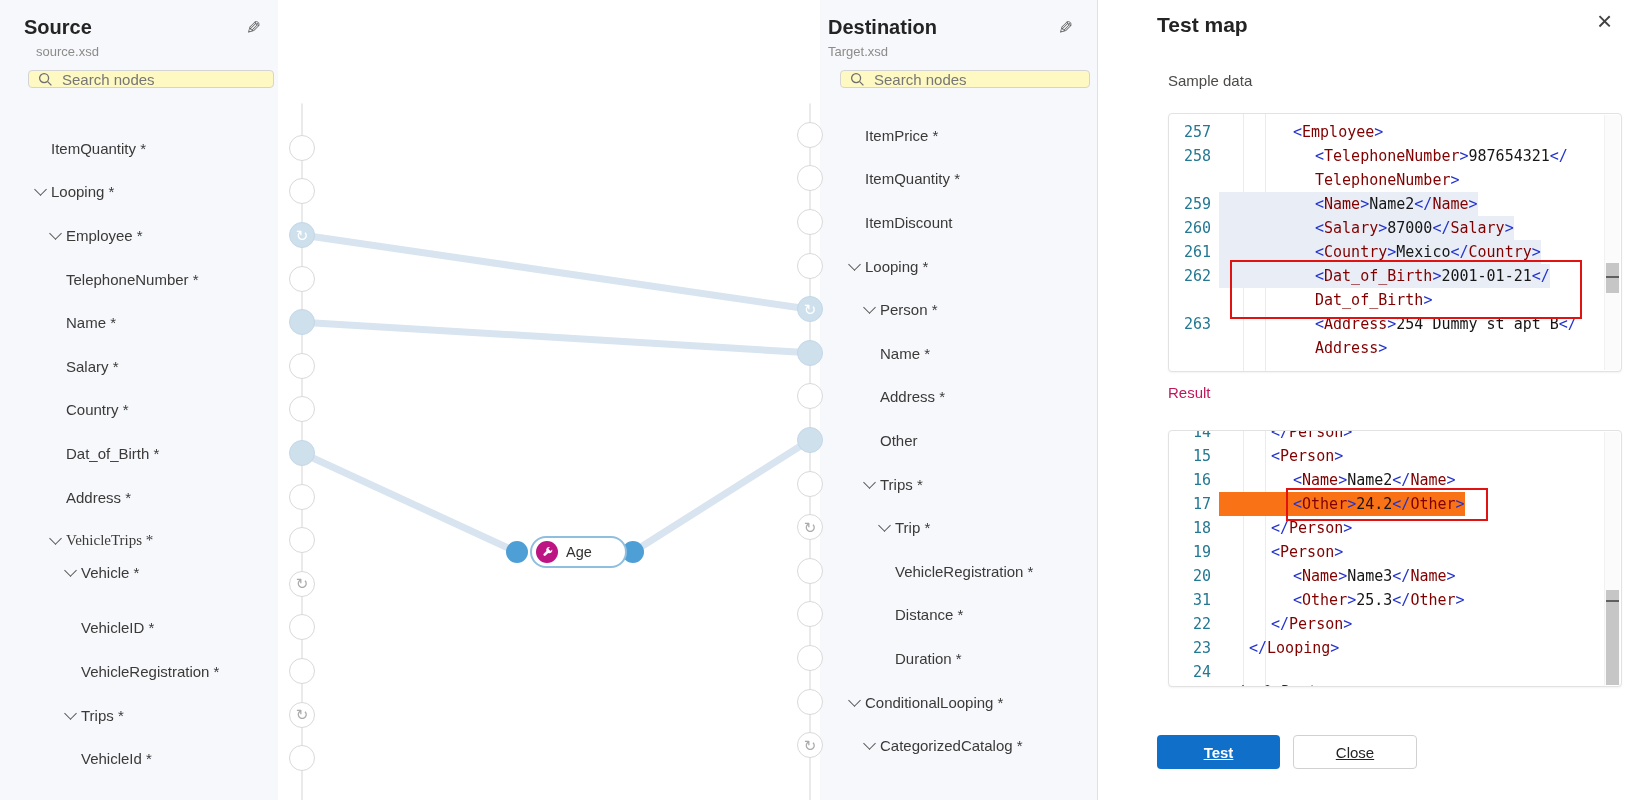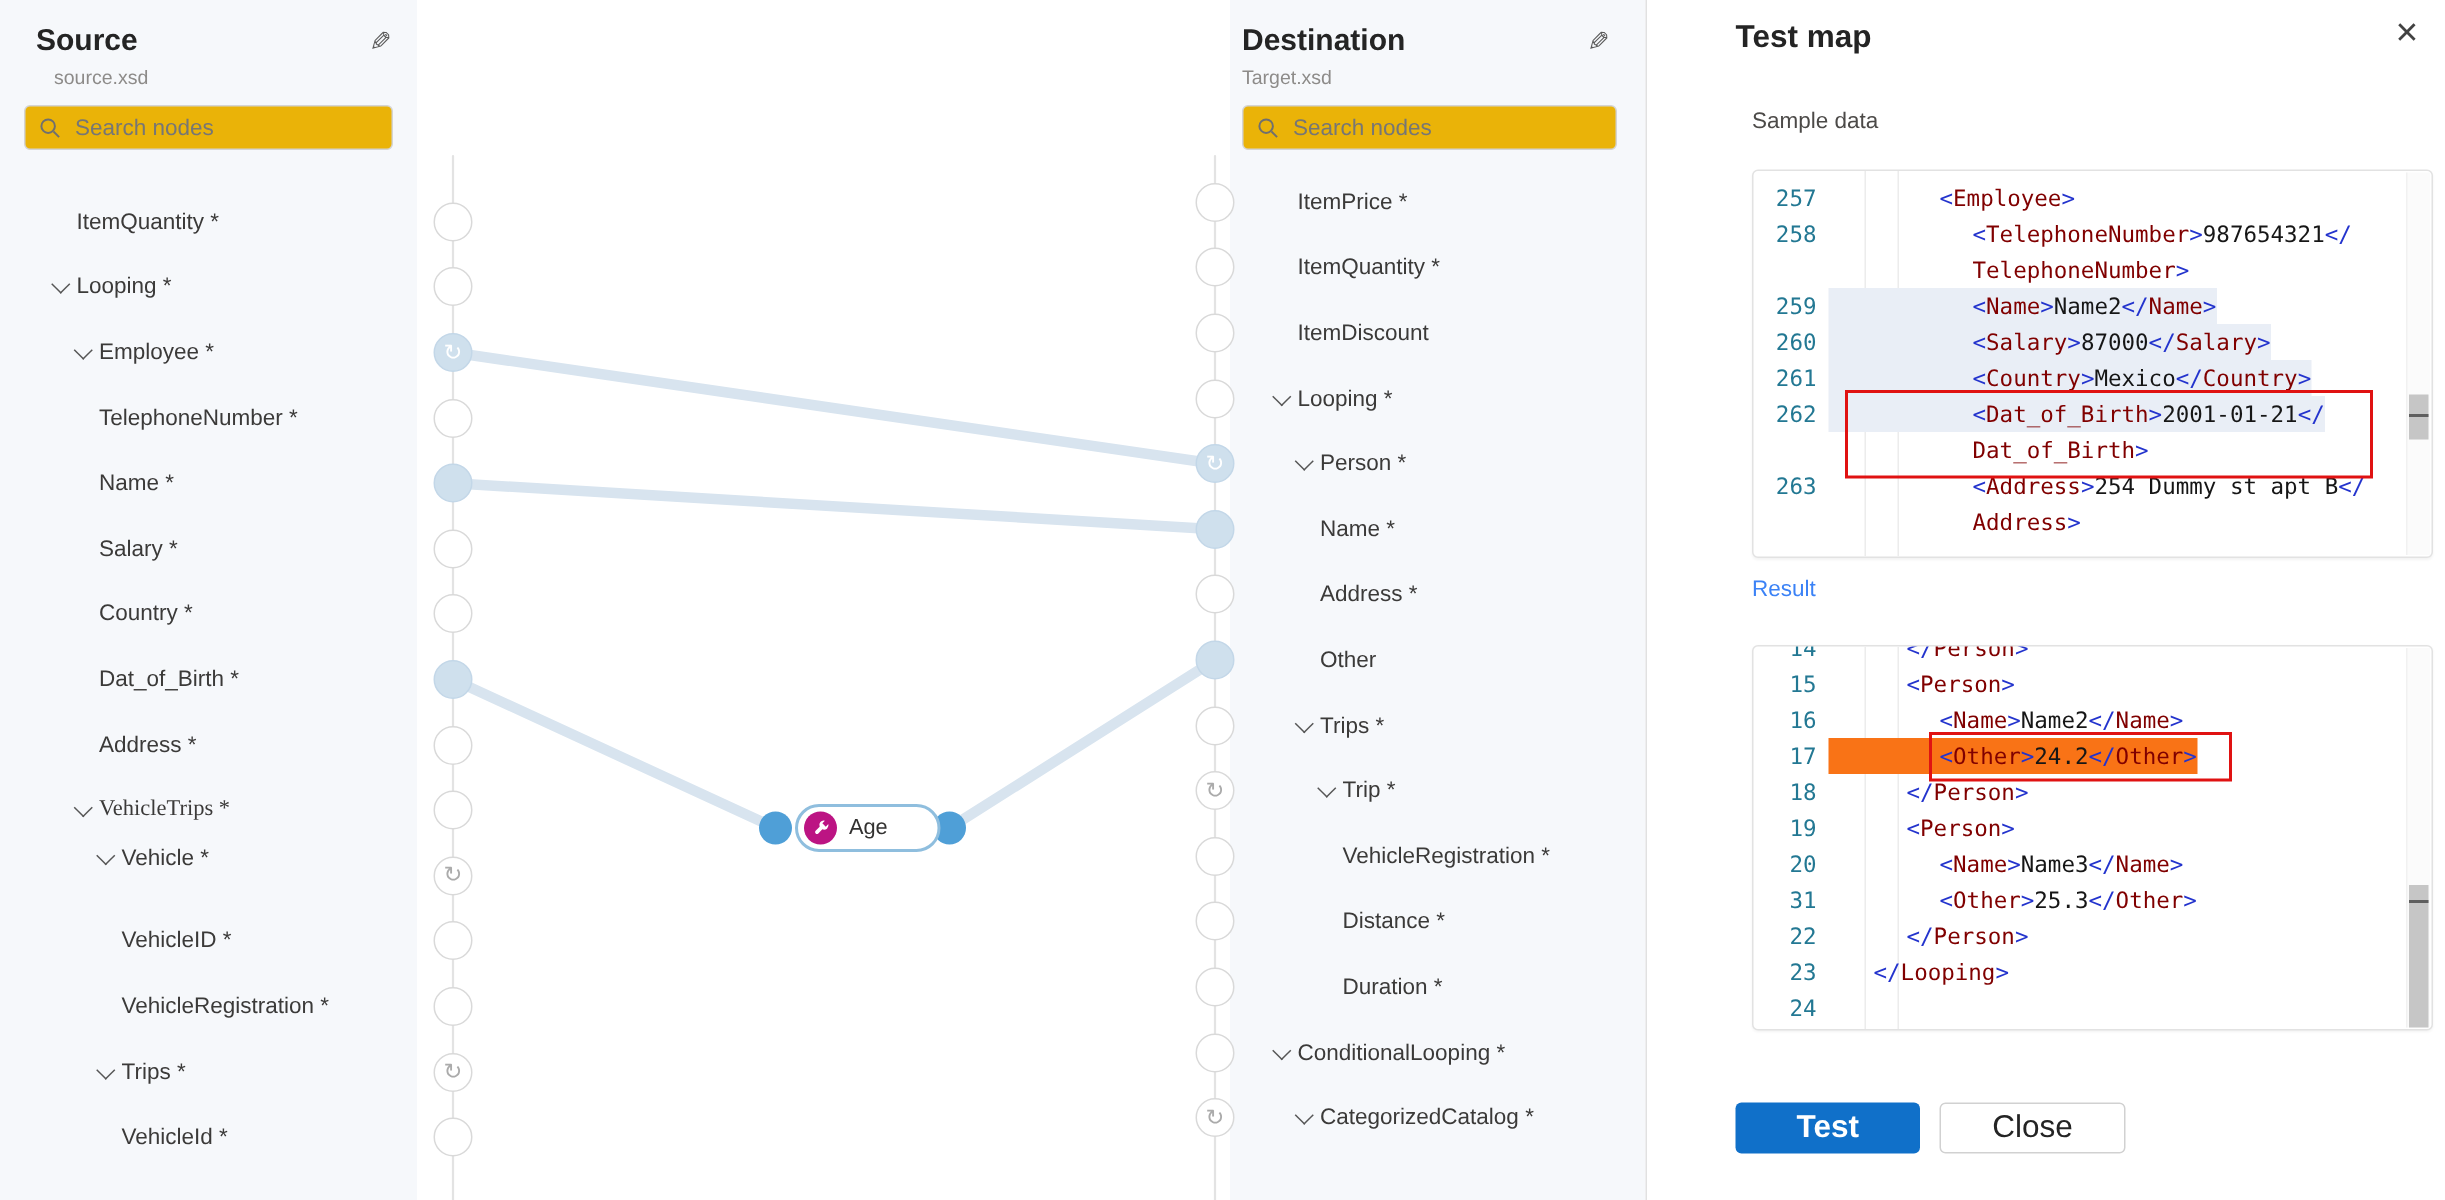--- a/index.html
+++ b/index.html
@@ -12,22 +12,22 @@
   .panel-file{position:absolute;font-size:13px;color:#8d8b89;}
   .pencil{position:absolute;font-size:18px;color:#5a5a5a;transform:scaleX(-1);cursor:pointer;}
   #src-panel .panel-title{left:24px;top:16px;}
   #src-panel .panel-file{left:36px;top:44px;}
   #src-panel .pencil{left:246px;top:17px;}
   #src-panel .search{left:16px;top:70px;width:246px;}
   #dst-panel .panel-title{left:8px;top:16px;}
   #dst-panel .panel-file{left:8px;top:44px;}
   #dst-panel .pencil{left:238px;top:17px;}
   #dst-panel .search{left:8px;top:70px;width:250px;}
-  .search{position:absolute;height:30px;background:#eab308;border:1px solid #d4d4d4;border-radius:4px;
-          display:flex;align-items:center;padding:0 9px;gap:7px;box-sizing:border-box;}
+  .search{position:absolute;height:18px;background:#fef9c3;border:1px solid #d4d4d4;border-radius:4px;
+          display:flex;align-items:center;padding:0 9px;gap:7px;box-sizing:border-box;margin-left:12px;}
   .search svg{flex:none;}
   .search input{border:none;outline:none;flex:1;min-width:0;font-size:15px;color:#333;
                 background:transparent;font-family:"Liberation Sans",sans-serif;}
   .search input::placeholder{color:#767676;}
 
   #wires{position:absolute;left:0;top:0;z-index:2;}
   #connectors{position:absolute;left:0;top:0;z-index:3;}
   .conn{position:absolute;width:26px;height:26px;border-radius:50%;background:#fff;
         border:1px solid #d9d9d9;box-sizing:border-box;display:flex;align-items:center;
         justify-content:center;cursor:pointer;}
@@ -53,21 +53,21 @@
   .fn-badge{width:22px;height:22px;border-radius:50%;background:#bc1483;display:flex;
             align-items:center;justify-content:center;flex:none;}
   #age-node .fn-label{font-size:14.5px;color:#323130;}
 
   #panel-divider{position:absolute;left:1097px;top:0;bottom:0;width:1px;background:#e1e1e1;z-index:1;}
 
   .tp-abs{position:absolute;z-index:2;}
   #test-title{left:1157px;top:13px;font-size:21px;font-weight:600;}
   #close-x{left:1597px;top:8px;font-size:26px;color:#424242;cursor:pointer;line-height:1;}
   #sample-label{left:1168px;top:72px;font-size:15px;color:#4c4a48;}
-  #result-label{left:1168px;top:384px;font-size:15px;color:#3b82f6;}
+  #result-label{left:1168px;top:384px;font-size:15px;color:#be185d;}
 
   .code-box{position:absolute;width:452px;border:1px solid #e2e2e2;border-radius:4px;
             background:#fff;overflow:hidden;box-shadow:0 1px 2px rgba(0,0,0,.05);z-index:2;}
   #sample-box{left:1168px;top:113px;height:257px;}
   #result-box{left:1168px;top:430px;height:255px;}
   .rows{position:absolute;left:0;right:16px;top:0;}
   .code-row{display:flex;height:24px;line-height:24px;font-family:"DejaVu Sans Mono",monospace;
             font-size:15px;white-space:pre;}
   .ln{flex:none;width:50px;text-align:right;padding-right:8px;color:#237893;box-sizing:border-box;}
   .cell{flex:none;}
@@ -76,23 +76,23 @@
   .tp{color:#2333cd;} .tt{color:#800000;} .tx{color:#161616;}
   .guide{position:absolute;top:0;bottom:0;width:1px;background:#ececec;}
   .sb{position:absolute;top:1px;bottom:1px;right:1px;width:15px;background:#fbfbfb;
       border-left:1px solid #f1f1f1;}
   .thumb{position:absolute;left:1px;width:13px;background:#c6c6c6;cursor:pointer;}
   .thumb .grip{position:absolute;left:0;right:0;height:2px;background:#5f5f5f;}
   .red-box{position:absolute;border:2px solid #e01212;z-index:6;pointer-events:none;}
   #sample-red{left:1230px;top:260px;width:348px;height:55px;}
   #result-red{left:1286px;top:488px;width:198px;height:29px;}
 
-  .btn{position:absolute;height:34px;border-radius:4px;font-size:21px;display:flex;
+  .btn{position:absolute;height:34px;border-radius:4px;font-size:15px;display:flex;
        align-items:center;justify-content:center;cursor:pointer;box-sizing:border-box;z-index:2;
-       font-family:"Liberation Sans",sans-serif;}
+       font-family:"Liberation Sans",sans-serif;text-decoration:underline;}
   #test-btn{left:1157px;top:735px;width:123px;background:#1070c9;color:#fff;font-weight:600;border:none;}
   #close-btn{left:1293px;top:735px;width:124px;background:#fff;border:1px solid #d1d1d1;color:#242424;}
 </style>
 </head>
 <body>
 
 <div id="app">
 
   <div class="panel" id="src-panel">
     <div class="panel-title">Source</div>

